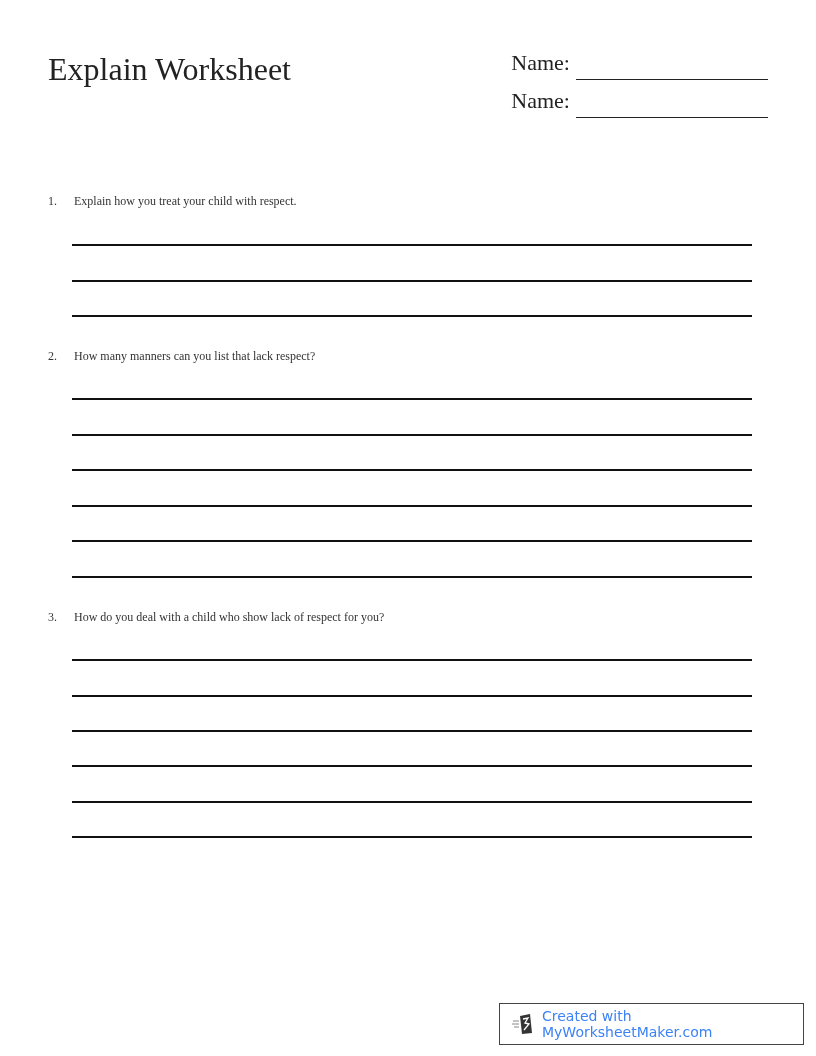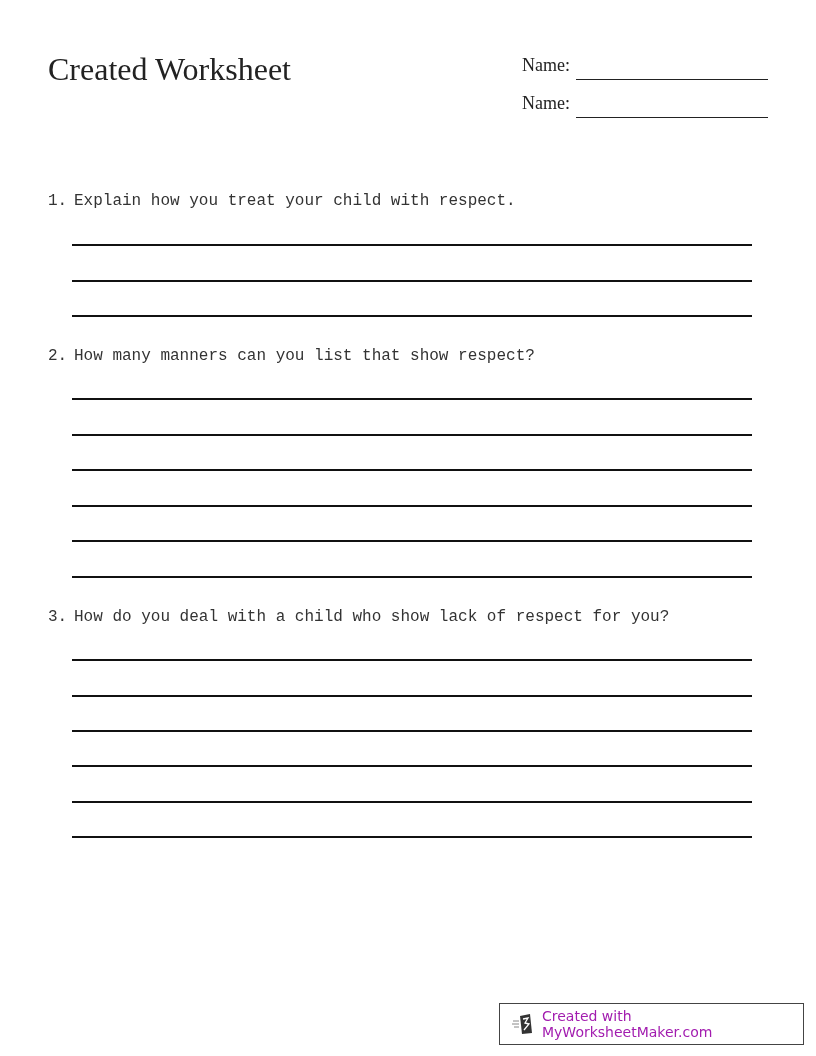--- a/index.html
+++ b/index.html
@@ -10,66 +10,66 @@
     }
     .title {
       position: absolute; left: 48px; top: 50px;
       font-size: 32px; color: #222; line-height: 38px; white-space: nowrap;
     }
     .field {
       position: absolute; left: 500px; width: 268px; height: 30px;
     }
     .field-label {
       position: absolute; right: 198px; bottom: 4px;
-      font-size: 18px; color: #222; white-space: nowrap;
+      font-size: 22px; color: #222; white-space: nowrap;
     }
     .field-line {
       position: absolute; left: 76px; right: 0; bottom: 0;
       border-bottom: 1px solid #222;
     }
     .question {
-      position: absolute; left: 48px; font-size: 16px; color: #333;
-      white-space: nowrap; line-height: 18px; font-family: Liberation Mono, monospace;
+      position: absolute; left: 48px; font-size: 12px; color: #333;
+      white-space: nowrap; line-height: 18px;
     }
     .q-num { display: inline-block; width: 26px; }
     .answer-line {
       position: absolute; left: 72px; width: 680px; height: 0;
       border-top: 2px solid #111;
     }
     .badge {
       position: absolute; left: 499px; top: 1003px; width: 305px; height: 42px;
       border: 1px solid #444; box-sizing: border-box;
       display: flex; align-items: center;
-      font-family: "DejaVu Sans", sans-serif; font-size: 14px; color: #a21caf;
+      font-family: "DejaVu Sans", sans-serif; font-size: 14px; color: #3b82f6;
     }
     .badge-icon { margin-left: 12px; margin-right: 8px; width: 22px; height: 22px; }
   </style>
 </head>
 <body>
 
-<div class="title">Created Worksheet</div>
+<div class="title">Explain Worksheet</div>
 
 <div class="field" style="top:50px;">
   <span class="field-label">Name:</span>
   <div class="field-line"></div>
 </div>
 <div class="field" style="top:88px;">
   <span class="field-label">Name:</span>
   <div class="field-line"></div>
 </div>
 
 <div class="question" style="top:192px;">
   <span class="q-num">1.</span><span>Explain how you treat your child with respect.</span>
 </div>
 <div class="answer-line" style="top:244px;"></div>
 <div class="answer-line" style="top:280px;"></div>
 <div class="answer-line" style="top:315px;"></div>
 
 <div class="question" style="top:347px;">
-  <span class="q-num">2.</span><span>How many manners can you list that show respect?</span>
+  <span class="q-num">2.</span><span>How many manners can you list that lack respect?</span>
 </div>
 <div class="answer-line" style="top:398px;"></div>
 <div class="answer-line" style="top:434px;"></div>
 <div class="answer-line" style="top:469px;"></div>
 <div class="answer-line" style="top:505px;"></div>
 <div class="answer-line" style="top:540px;"></div>
 <div class="answer-line" style="top:576px;"></div>
 
 <div class="question" style="top:608px;">
   <span class="q-num">3.</span><span>How do you deal with a child who show lack of respect for you?</span>

